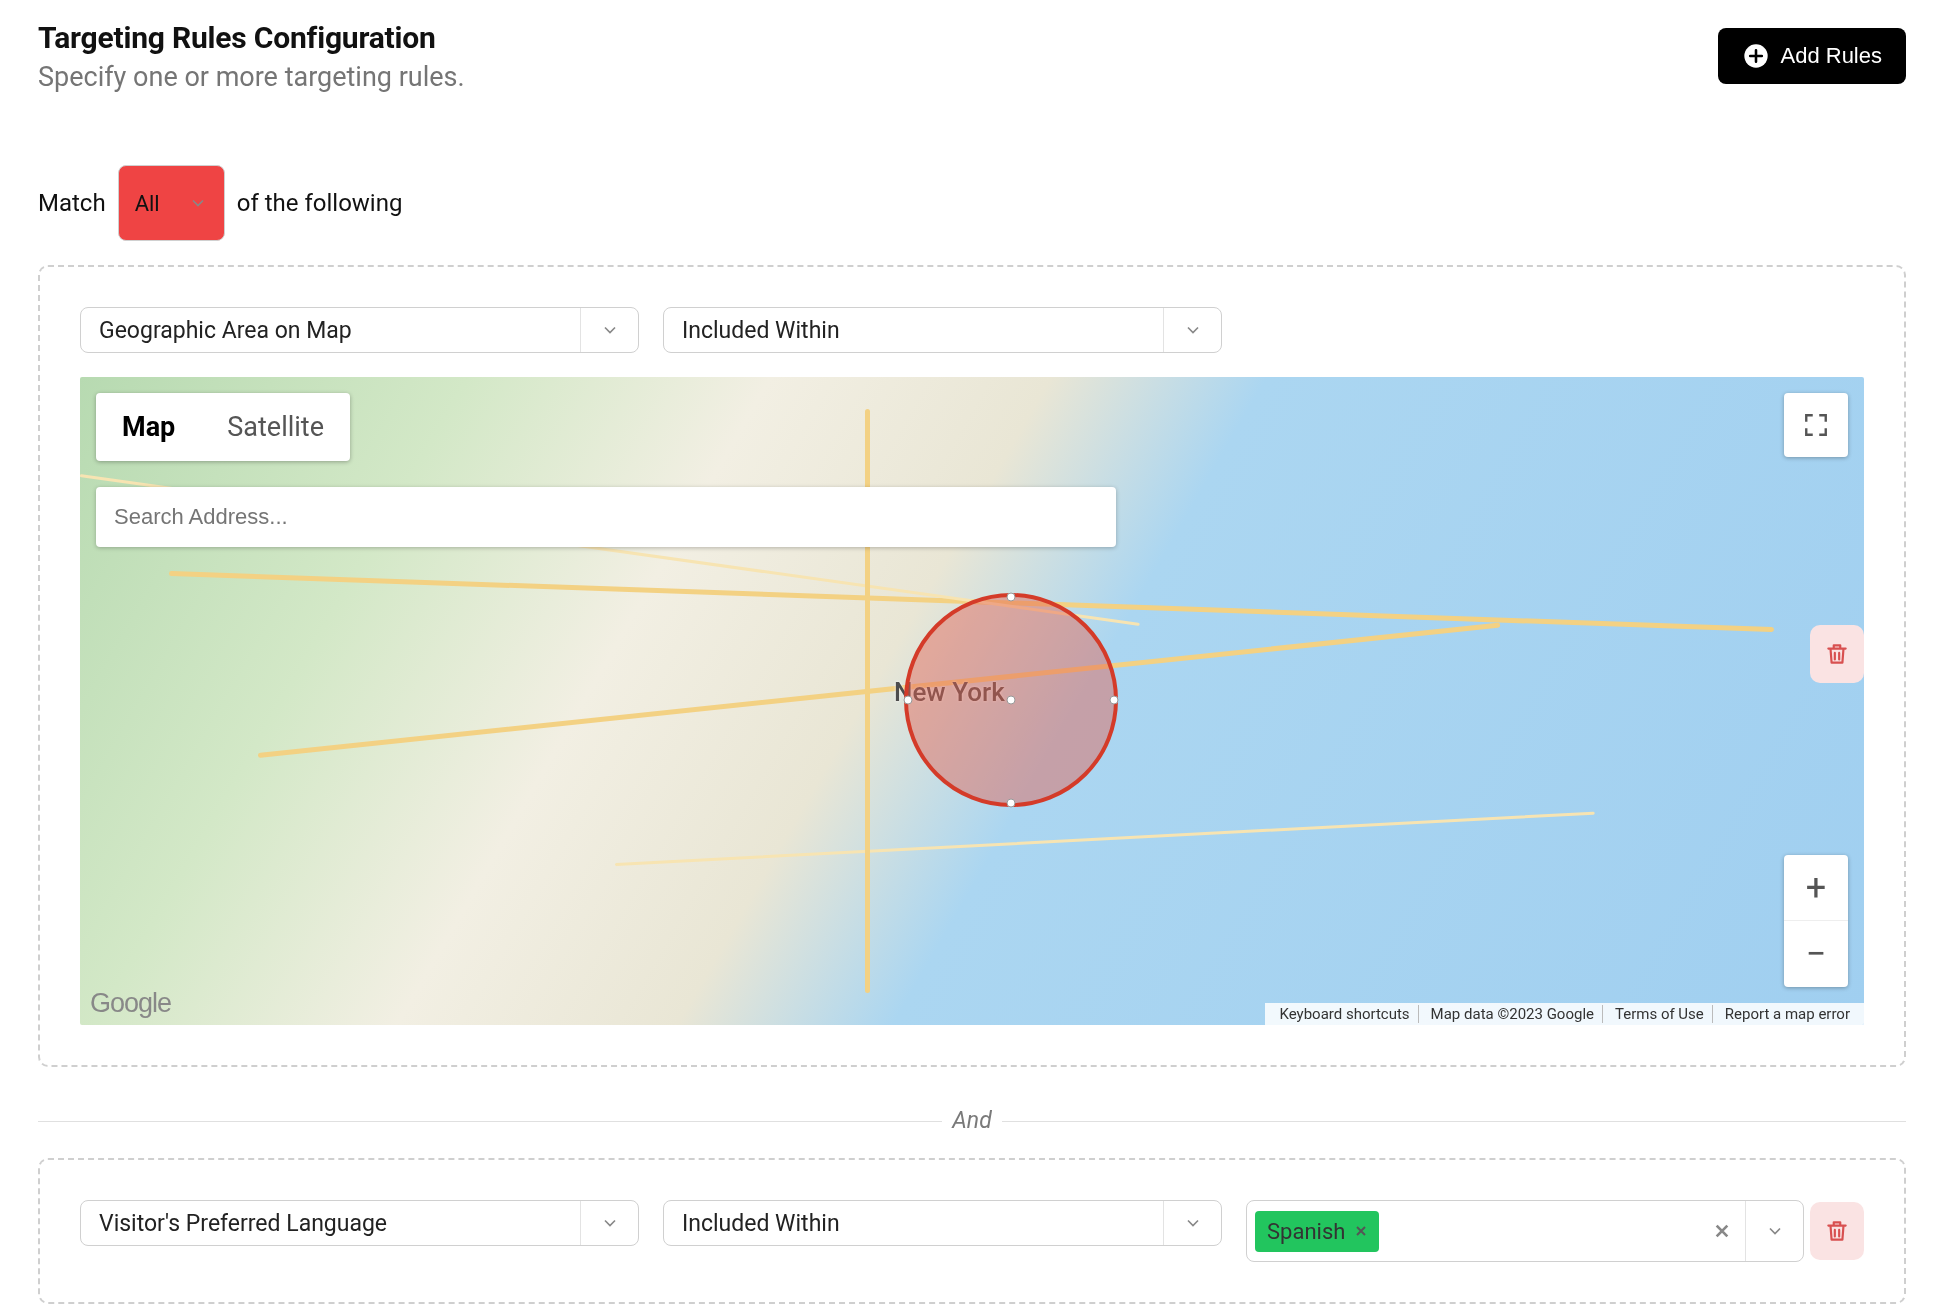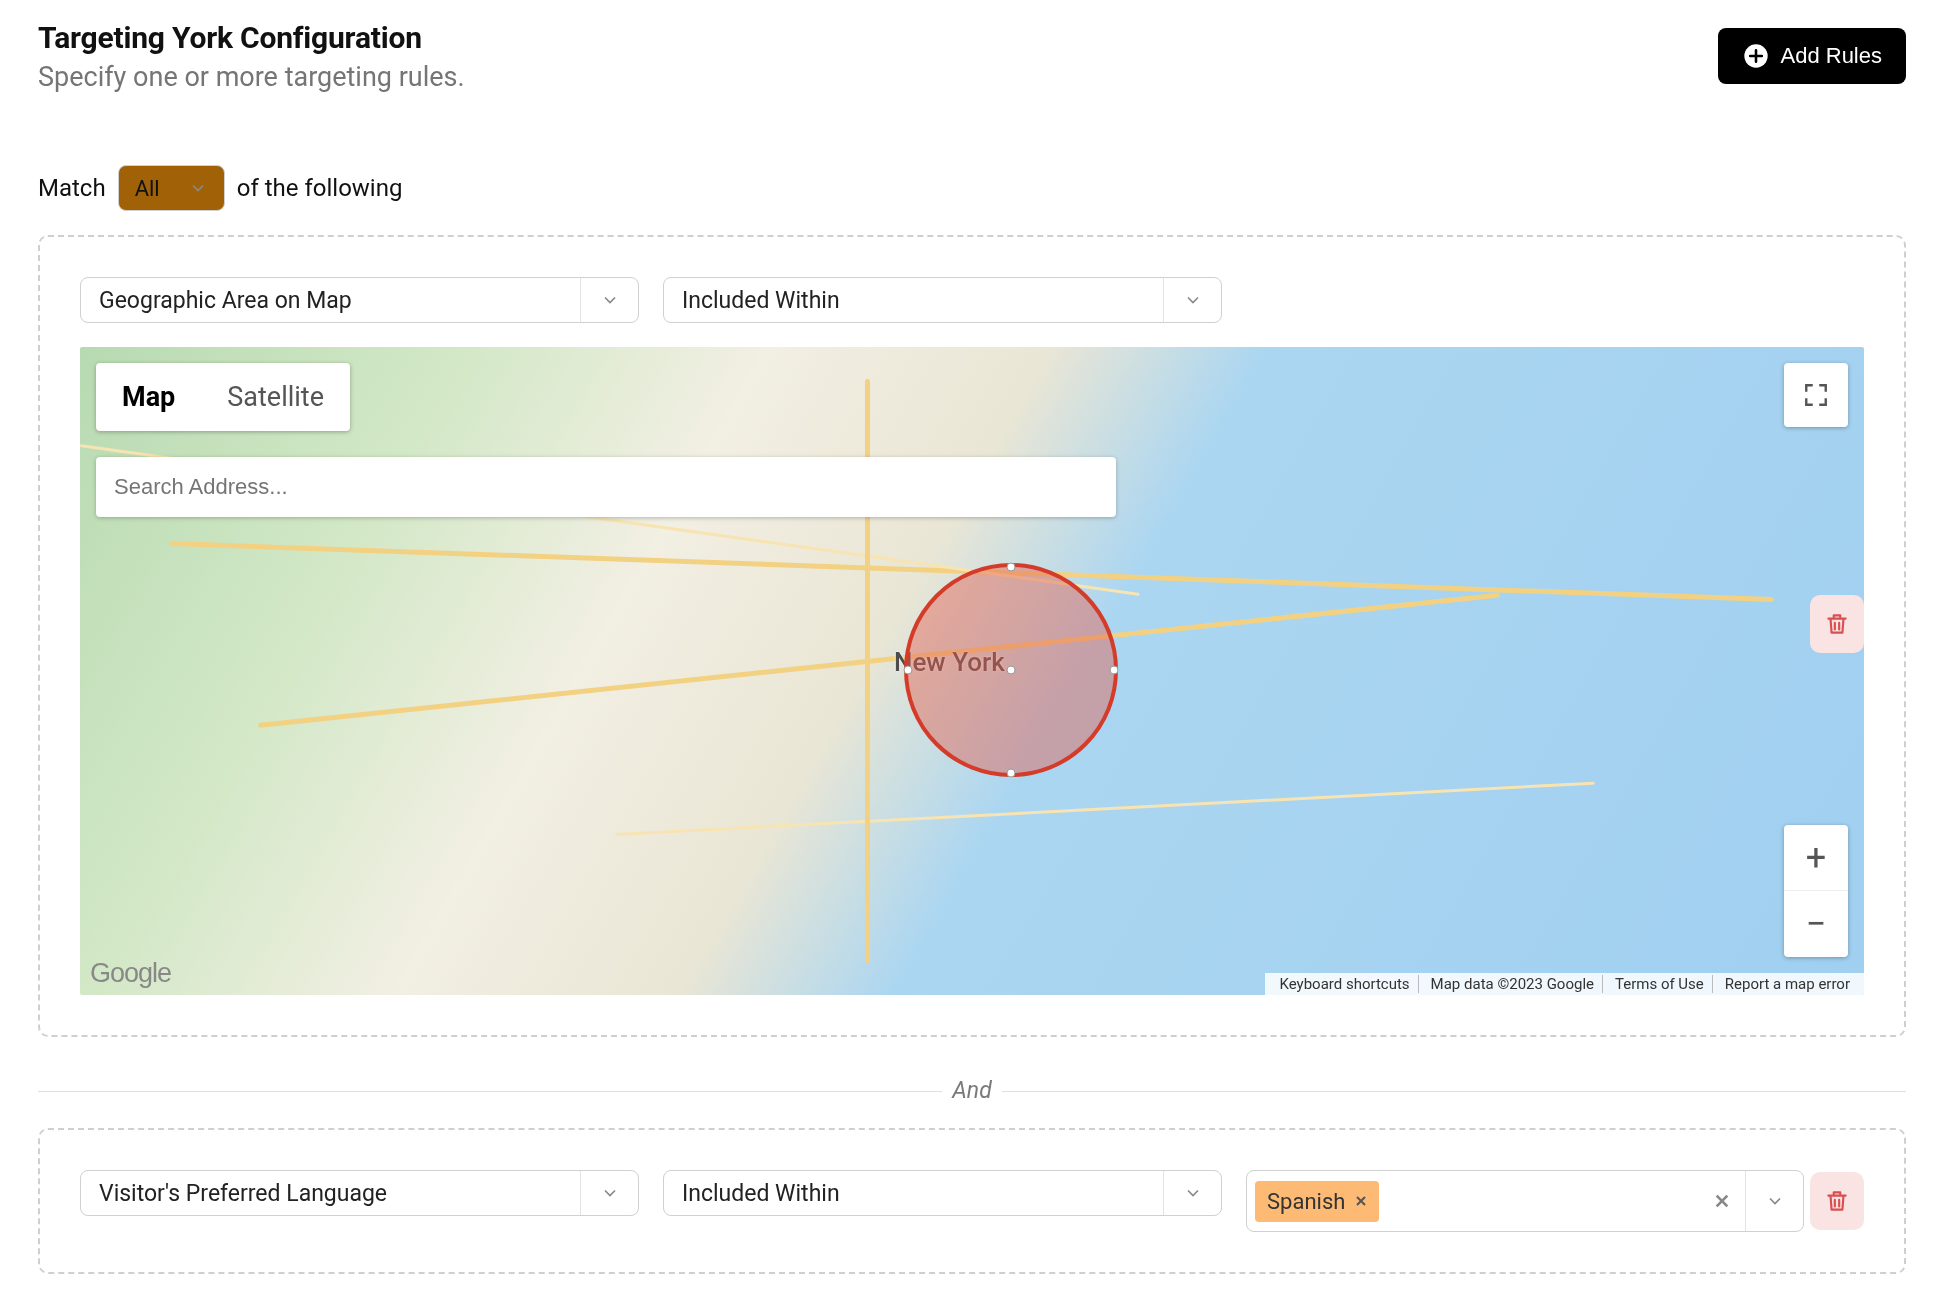--- a/index.html
+++ b/index.html
@@ -17,21 +17,21 @@
   .add-rule-btn {
     display: flex; align-items: center; gap: 10px;
     background: #000; color: #fff; border: none; border-radius: 8px;
     padding: 14px 24px; font-size: 22px; font-weight: 500; cursor: pointer;
     margin-top: 8px;
   }
   .match-row { display: flex; align-items: center; gap: 12px; margin-top: 72px; font-size: 24px; }
   .select-small {
     border: 1px solid #d0d0d0; border-radius: 8px;
     padding: 12px 16px; display: flex; align-items: center; gap: 28px;
-    font-size: 22px; height: 46px; background:#a16207;
+    font-size: 22px; height: 76px; background:#ef4444;
   }
   .rule-card {
     border: 2px dashed #cfcfcf; border-radius: 10px;
     padding: 40px; margin-top: 24px; position: relative;
   }
   .rule-top-row { display: flex; gap: 24px; align-items: stretch; }
   .select-box {
     flex: none; width: 559px; height: 46px;
     border: 1px solid #d0d0d0; border-radius: 8px;
     display: flex; align-items: center; background:#fff;
@@ -95,35 +95,35 @@
   .trash-2 { right: 40px; top: 50%; transform: translateY(-50%);}
   .and-sep { position:relative; text-align:center; margin-top:40px;}
   .and-sep .line { position:absolute; top:50%; left:0; right:0; border-top:1px solid #e0e0e0;}
   .and-sep .txt { position:relative; background:#fff; padding:0 10px; font-size:23px; color:#7a7a7a; font-style:italic;}
   .rule-card.lang { padding: 40px; }
   .multi-select {
     flex:none; width: 558px; height:62px; border:1px solid #d0d0d0; border-radius:8px;
     display:flex; align-items:center; background:#fff; padding-left:8px;
   }
   .chip {
-    background:#fdba74; border-radius:4px; padding: 8px 12px; font-size:22px;
+    background:#22c55e; border-radius:4px; padding: 8px 12px; font-size:22px;
     display:flex; align-items:center; gap:10px; color:#333;
   }
   .chip .x { font-size:16px; color:#555; cursor:pointer;}
   .multi-spacer { flex:1;}
   .clear-x { width:46px; display:flex; align-items:center; justify-content:center; font-size:20px; color:#888; cursor:pointer;}
   svg.chev { width:20px; height:20px;}
   svg.chev path { stroke:#888; stroke-width:2; fill:none;}
 </style>
 </head>
 <body>
 
 <div class="header-row">
   <div>
-    <h1 class="title">Targeting York Configuration</h1>
+    <h1 class="title">Targeting Rules Configuration</h1>
     <div class="subtitle">Specify one or more targeting rules.</div>
   </div>
   <button class="add-rule-btn">
     <svg width="28" height="28" viewBox="0 0 24 24">
       <circle cx="12" cy="12" r="10" fill="#fff"></circle>
       <path d="M12 7v10M7 12h10" stroke="#000" stroke-width="2.2" stroke-linecap="round"></path>
     </svg>
     <span>Add Rules</span>
   </button>
 </div>

